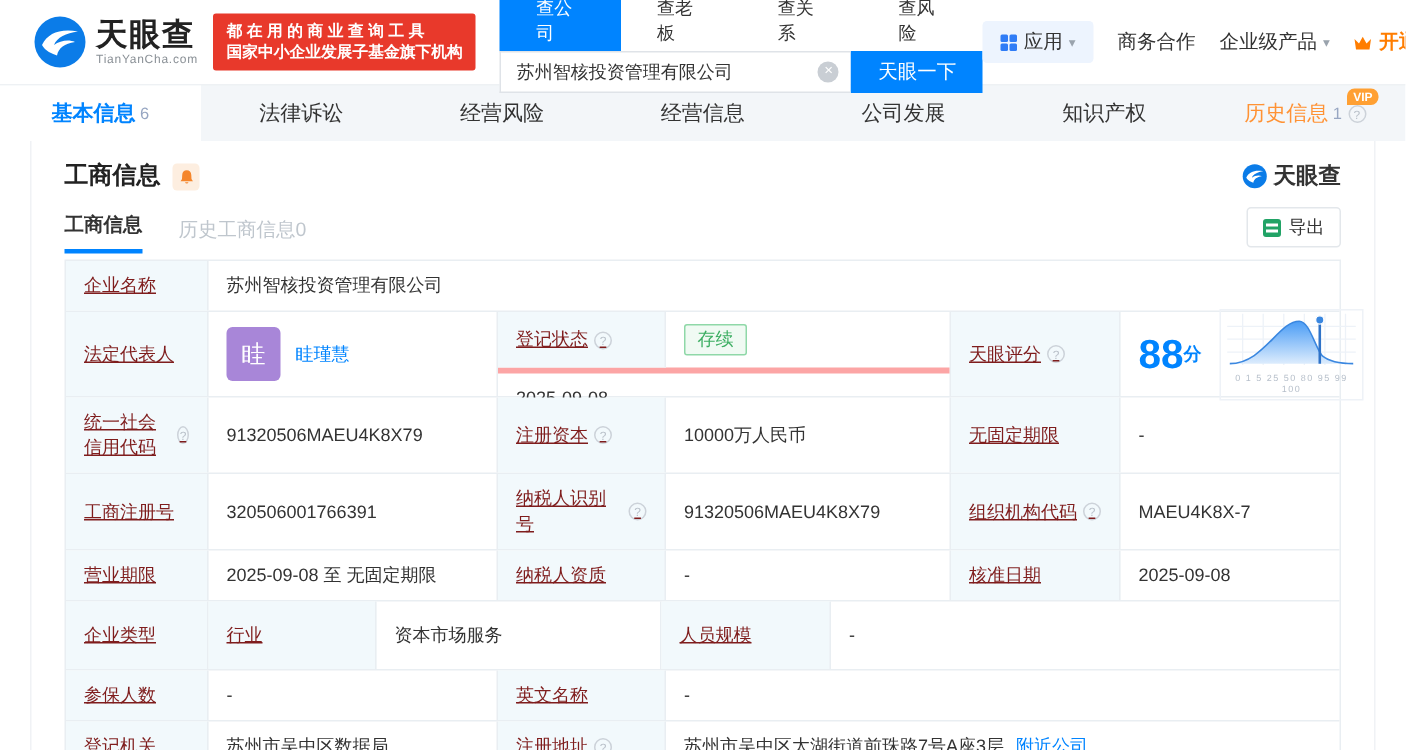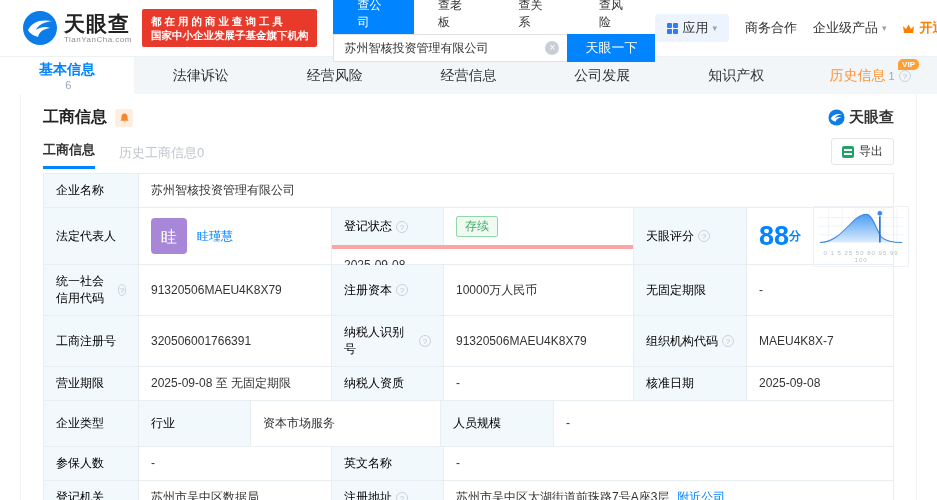--- a/index.html
+++ b/index.html
@@ -32,21 +32,21 @@
   .menu-item.apps { background:#edf4fe; padding:5px 12px; border-radius:3px; }
   .grid-icon { width:11px; height:11px; display:grid; grid-template-columns:5px 5px; grid-gap:1px; }
   .grid-icon i { width:5px; height:5px; background:#2f7cf6; border-radius:1px; }
   .caret { font-size:9px; color:#9aa3ad; }
   .vip-link { color:#ff7d00; font-weight:bold; }
 
   
   .navbar { height:38px; background:#f3f6f9; display:flex; border-top:1px solid #eef1f4; }
   .nav-tab { flex:1; display:flex; align-items:center; justify-content:center; font-size:14px;
     color:#333; cursor:pointer; position:relative; }
-  .nav-tab.active { background:#fff; color:#0084ff; font-weight:bold;flex-direction:column; }
+  .nav-tab.active { background:#fff; color:#0084ff; font-weight:bold; }
   .nav-count { font-size:11px; margin-left:3px; color:#97a6c2; font-weight:normal; }
   .nav-tab.history { color:#ff9234; }
   .vip-badge { position:absolute; top:2px; right:18px; background:#ffa033; color:#fff; font-size:8px;
     font-weight:bold; padding:0 4px; border-radius:5px 5px 5px 0; line-height:11px; }
   .qmark { display:inline-block; width:12px; height:12px; border:1px solid #ccd2d9; border-radius:50%;
     color:#b9c0c9; font-size:8px; line-height:11px; text-align:center; margin-left:4px; vertical-align:1px; }
   .qmark::after { content:"?"; }
 
   
   .content { padding:0 20px; }
@@ -66,21 +66,21 @@
   .xls-icon { width:12px; height:12px; background:#21a366; border-radius:2px; position:relative; }
   .xls-icon::after { content:""; position:absolute; left:2px; top:3px; width:8px; height:2px;
     background:#fff; box-shadow:0 4px 0 #fff; }
 
   
   .itable { margin:4px 22px 0 22px; border:1px solid #e9eef2; font-size:12px; }
   .trow { display:flex; border-bottom:1px solid #e9eef2; }
   .trow:last-child { border-bottom:none; }
   .cell { padding:8px 12px; display:flex; align-items:center; border-right:1px solid #e9eef2; line-height:17px; }
   .cell:last-child { border-right:none; }
-  .lbl { background:#f2f9fc; color:#000000; }
+  .lbl { background:#f2f9fc; color:#7f1d1d;text-decoration:underline; }
   .w-l1 { width:95px; flex:none; }
   .w-v1 { width:193px; flex:none; }
   .w-l2 { width:112px; flex:none; }
   .w-v2 { width:190px; flex:none; }
   .w-l3 { width:113px; flex:none; }
   .w-v3 { flex:1; }
   .span-rest { flex:1; }
   .midcol { width:302px; flex:none; display:flex; flex-direction:column; border-right:1px solid #e9eef2; }
   .midrow { display:flex; flex:1; }
   .midrow:first-child { border-bottom:4px solid #fca5a5;text-align:right; }

